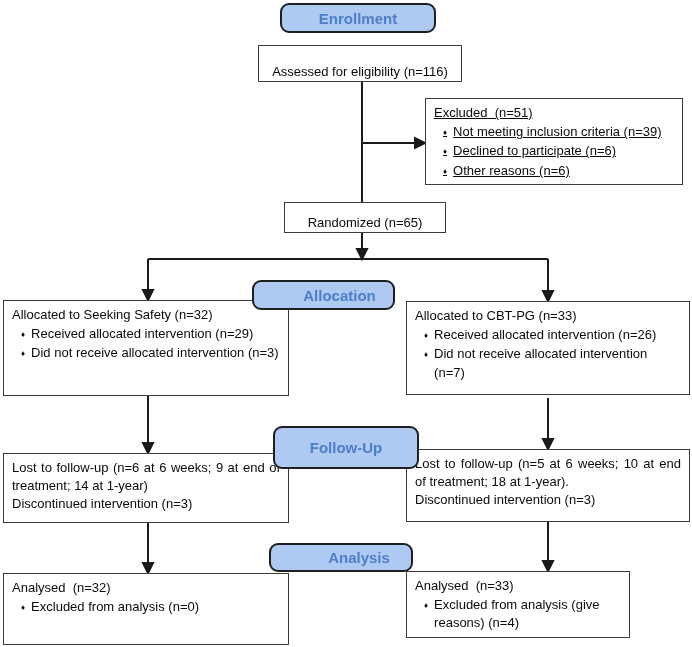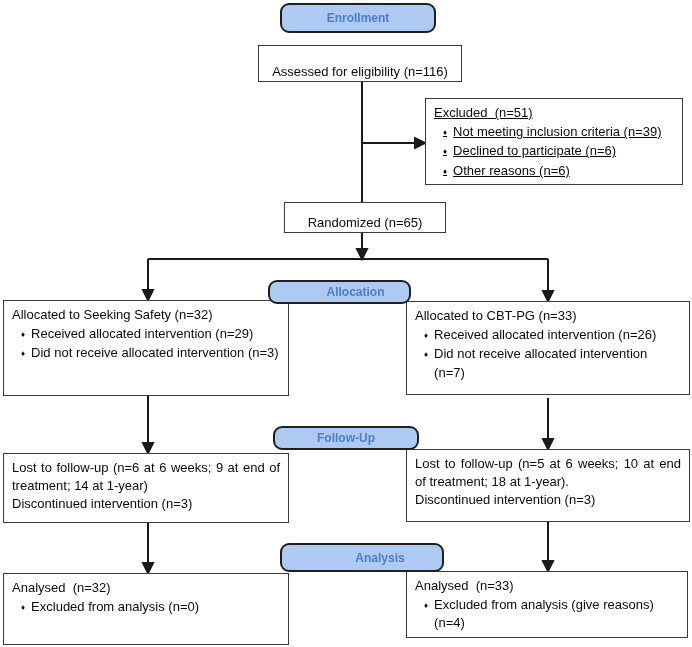--- a/index.html
+++ b/index.html
@@ -22,21 +22,21 @@
   .box.center{display:flex;align-items:flex-end;justify-content:center;text-align:center;}
   .box .inner{padding:5px 8px;}
   .title{white-space:pre-wrap;}
   .bullet{display:flex;align-items:baseline;margin-left:9px;margin-top:1px;}
   .bullet .glyph{font-size:8px;margin-right:6px;position:relative;top:-1px;}
   .para{text-align:justify;}
   .stage{
     position:absolute;z-index:3;background:var(--stage-fill);
     border:2px solid var(--stage-border);border-radius:9px;
     display:flex;align-items:center;justify-content:center;
-    font-weight:bold;font-size:12px;color:var(--stage-text);
+    font-weight:bold;font-size:15px;color:var(--stage-text);
     box-sizing:border-box;
   }
 </style>
 </head>
 <body>
 
 <div class="canvas">
 
   <svg class="connectors" width="692" height="647" viewBox="0 0 692 647">
     <g stroke="#1a1a1a" stroke-width="2" fill="#1a1a1a">
@@ -55,23 +55,23 @@
       <line x1="548" y1="398" x2="548" y2="440"></line>
       <polygon points="543,439 553,439 548,449"></polygon>
       <line x1="148" y1="523" x2="148" y2="564"></line>
       <polygon points="143,563 153,563 148,573"></polygon>
       <line x1="548" y1="522" x2="548" y2="562"></line>
       <polygon points="543,561 553,561 548,571"></polygon>
     </g>
   </svg>
 
   <div class="stage" style="left:280px;top:3px;width:156px;height:30px;">Enrollment</div>
-  <div class="stage" style="left:268px;top:280px;width:143px;height:24px;padding-left:32px;">Allocation</div>
-  <div class="stage" style="left:273px;top:426px;width:146px;height:24px;">Follow-Up</div>
-  <div class="stage" style="left:280px;top:543px;width:164px;height:29px;padding-left:36px;">Analysis</div>
+  <div class="stage" style="left:252px;top:280px;width:143px;height:30px;padding-left:32px;">Allocation</div>
+  <div class="stage" style="left:273px;top:426px;width:146px;height:43px;">Follow-Up</div>
+  <div class="stage" style="left:269px;top:543px;width:144px;height:29px;padding-left:36px;">Analysis</div>
 
   <div class="box center" style="left:258px;top:45px;width:204px;height:37px;">
     <span>Assessed for eligibility (n=116)</span>
   </div>
 
   <div class="box" style="left:425px;top:98px;width:258px;height:87px;text-decoration:underline;">
     <div class="inner">
       <div class="title">Excluded  (n=51)</div>
       <div class="bullet">
         <span class="glyph">♦</span>
@@ -137,21 +137,21 @@
   <div class="box" style="left:3px;top:573px;width:286px;height:72px;">
     <div class="inner">
       <div class="title">Analysed  (n=32)</div>
       <div class="bullet">
         <span class="glyph">♦</span>
         <span>Excluded from analysis (n=0)</span>
       </div>
     </div>
   </div>
 
-  <div class="box" style="left:406px;top:571px;width:282px;height:67px;">
+  <div class="box" style="left:406px;top:571px;width:224px;height:67px;">
     <div class="inner">
       <div class="title">Analysed  (n=33)</div>
       <div class="bullet">
         <span class="glyph">♦</span>
         <span>Excluded from analysis (give reasons) (n=4)</span>
       </div>
     </div>
   </div>
 
 </div>

